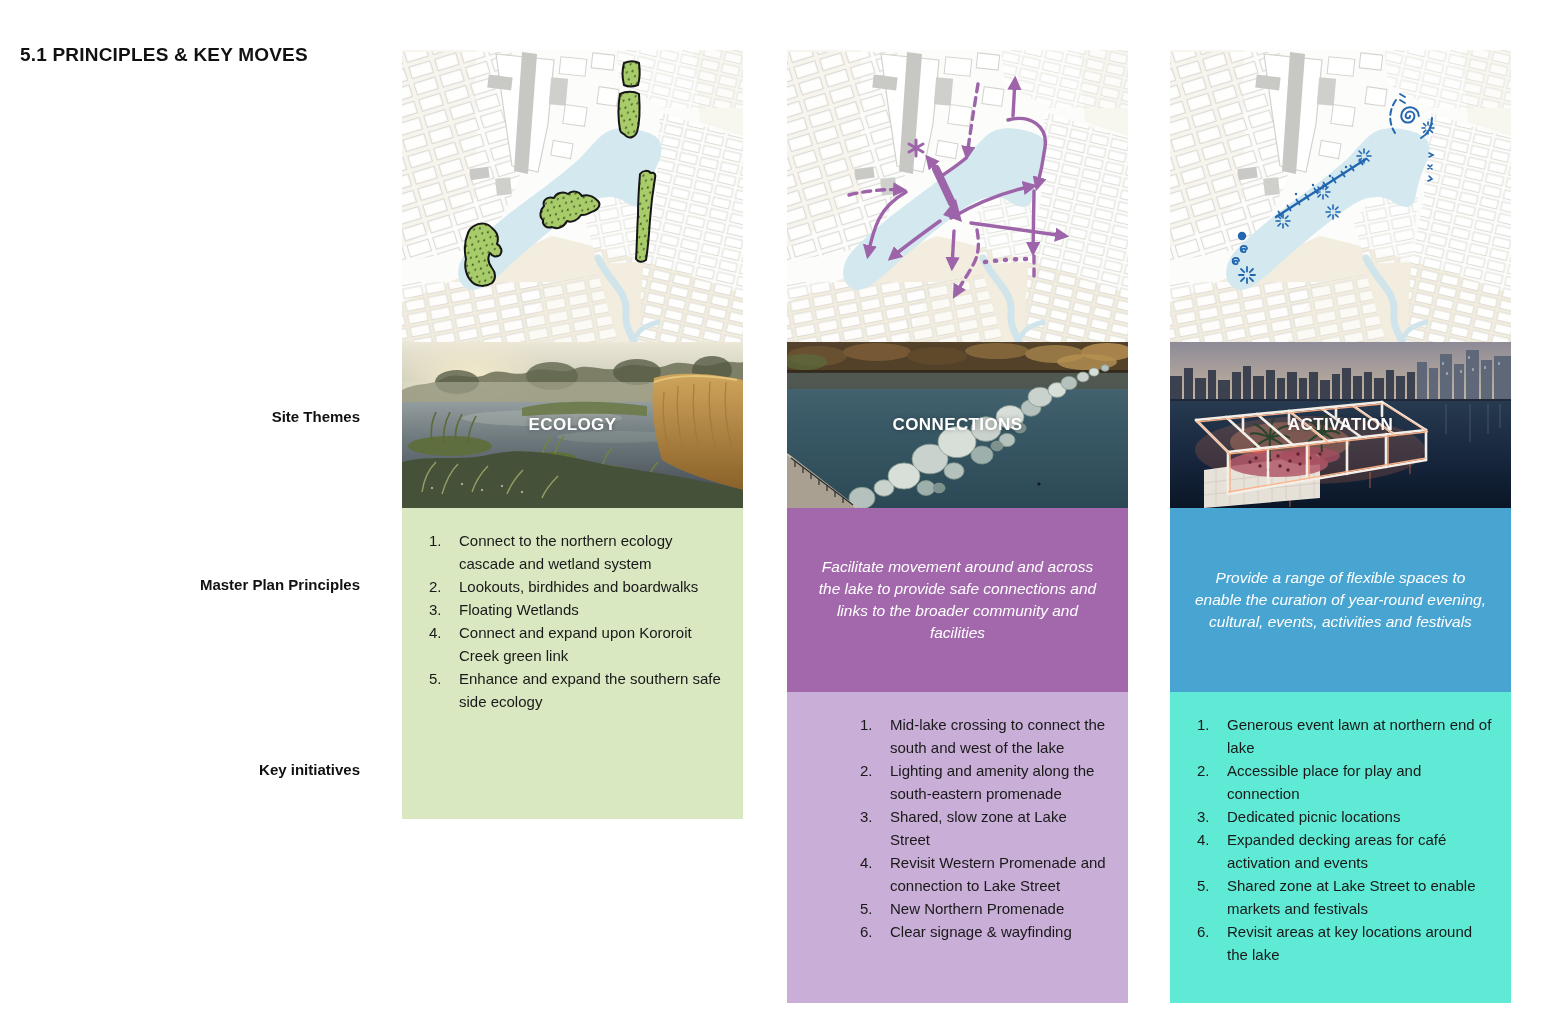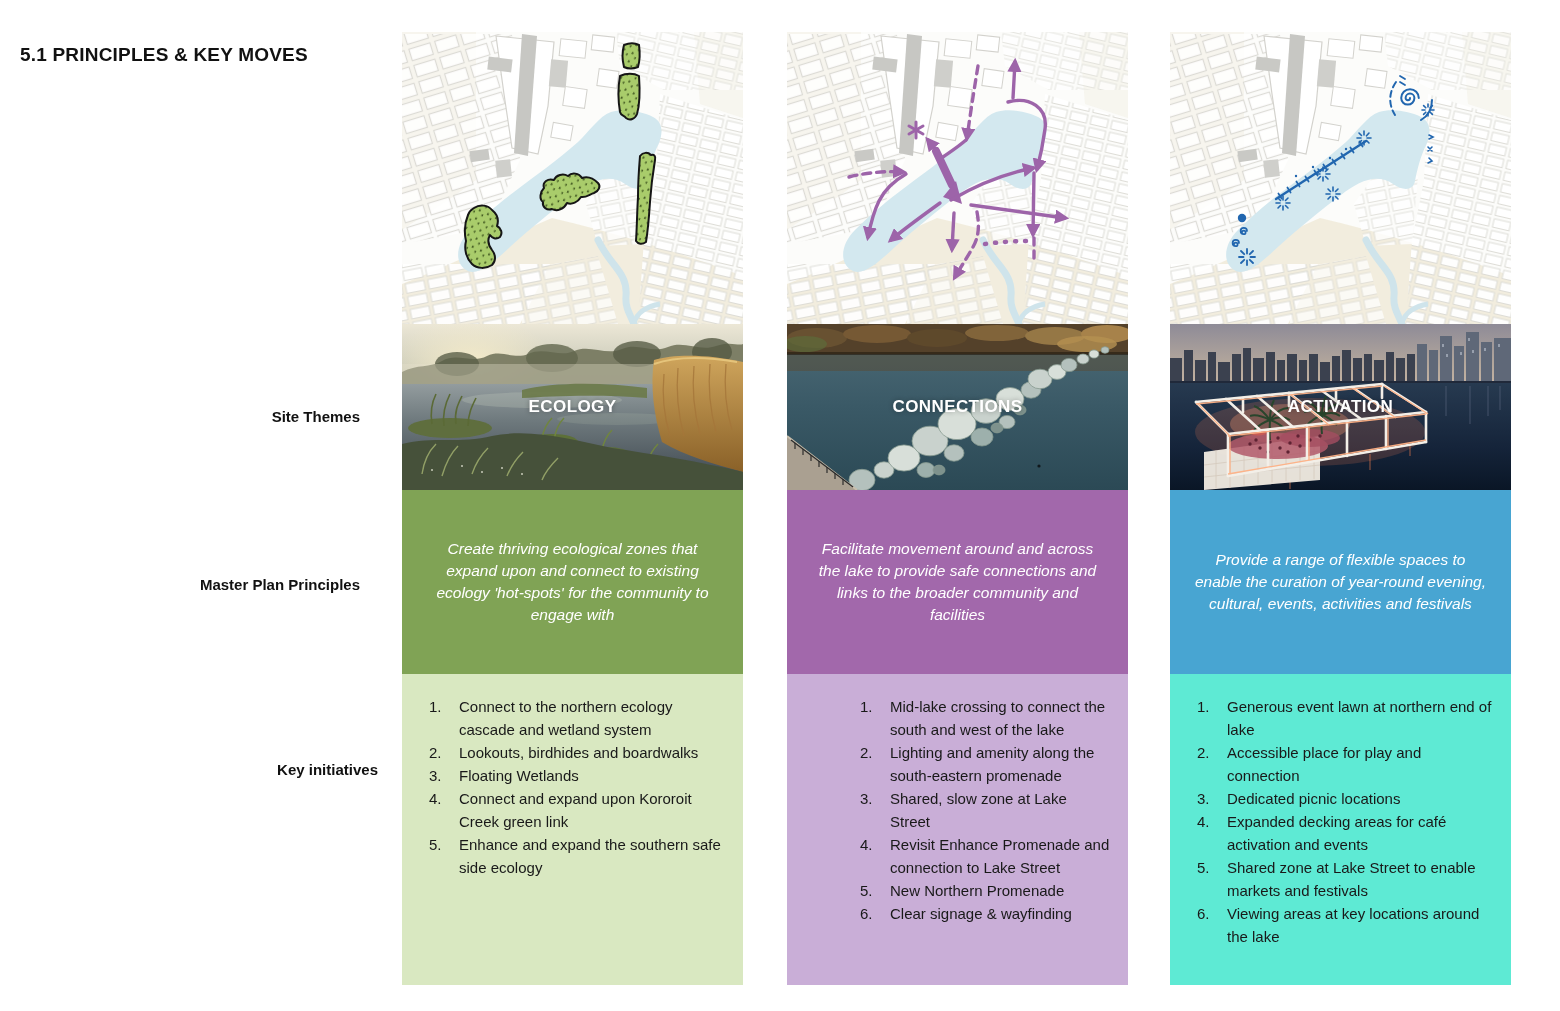--- a/index.html
+++ b/index.html
@@ -11,23 +11,23 @@
   .page-title {
     position:absolute; left:20px; top:44px;
     font-size:19px; font-weight:bold; letter-spacing:.2px; color:#111;
   }
   .row-label {
     position:absolute; width:360px; text-align:right; right:auto; left:0;
     font-size:15px; font-weight:bold; color:#111;
   }
   .row-label.site    { top:408px; }
   .row-label.mpp     { top:576px; }
-  .row-label.keyinit { top:761px;margin-left:18px; }
-
-  .col { position:absolute; top:32px; width:341px; }
+  .row-label.keyinit { top:761px; }
+
+  .col { position:absolute; top:50px; width:341px; }
   .col.c0 { left:402px; }
   .col.c1 { left:787px; }
   .col.c2 { left:1170px; }
 
   .mapbox   { width:341px; height:292px; position:relative; }
   .photobox { width:341px; height:166px; position:relative; overflow:hidden; }
   .mapbox svg, .photobox svg { display:block; width:100%; height:100%; }
 
   .theme-label {
     position:absolute; inset:0; display:flex; align-items:center; justify-content:center;
@@ -207,21 +207,20 @@
       <g fill="#e9ead8" opacity="0.8">
         <circle cx="60" cy="142" r="1"></circle>
           <circle cx="80" cy="148" r="1"></circle>
           <circle cx="100" cy="144" r="1"></circle>
         <circle cx="30" cy="146" r="1"></circle>
           <circle cx="120" cy="150" r="1"></circle>
       </g>
     </svg>
     <div class="theme-label">ECOLOGY</div>
   </div>
-  <div class="principle" style="background-color: rgb(128, 163, 85);">Create thriving ecological zones that expand upon and connect to existing ecology 'hot-spots' for the community to engage with</div>
   <div class="initiatives" style="background-color: rgb(217, 232, 193);">
     <ol>
         <li>Connect to the northern ecology cascade and wetland system</li>
         <li>Lookouts, birdhides and boardwalks</li>
         <li>Floating Wetlands</li>
         <li>Connect and expand upon Kororoit Creek green link</li>
         <li>Enhance and expand the southern safe side ecology</li>
       </ol>
   </div>
 </div>
@@ -310,21 +309,21 @@
       <circle cx="252" cy="142" r="1.6" fill="#10181c"></circle>
     </svg>
     <div class="theme-label">CONNECTIONS</div>
   </div>
   <div class="principle" style="background-color: rgb(162, 104, 171);">Facilitate movement around and across the lake to provide safe connections and links to the broader community and facilities</div>
   <div class="initiatives" style="background-color: rgb(201, 174, 215); padding-left: 46px;">
     <ol>
         <li>Mid-lake crossing to connect the south and west of the lake</li>
         <li>Lighting and amenity along the south-eastern promenade</li>
         <li>Shared, slow zone at Lake Street</li>
-        <li>Revisit Enhance Promenade and connection to Lake Street</li>
+        <li>Revisit Western Promenade and connection to Lake Street</li>
         <li>New Northern Promenade</li>
         <li>Clear signage &amp; wayfinding</li>
       </ol>
   </div>
 </div>
 
 <div class="col c2">
   <div class="mapbox">
     <svg viewBox="0 0 341 292">
       <use href="#basemap"></use>
@@ -517,16 +516,16 @@
     <div class="theme-label">ACTIVATION</div>
   </div>
   <div class="principle" style="background-color: rgb(72, 165, 210);">Provide a range of flexible spaces to enable the curation of year-round evening, cultural, events, activities and festivals</div>
   <div class="initiatives" style="background-color: #5eead4;">
     <ol>
         <li>Generous event lawn at northern end of lake</li>
         <li>Accessible place for play and connection</li>
         <li>Dedicated picnic locations</li>
         <li>Expanded decking areas for café activation and events</li>
         <li>Shared zone at Lake Street to enable markets and festivals</li>
-        <li>Viewing areas at key locations around the lake</li>
+        <li>Revisit areas at key locations around the lake</li>
       </ol>
   </div>
 </div>
 
 </body></html>

